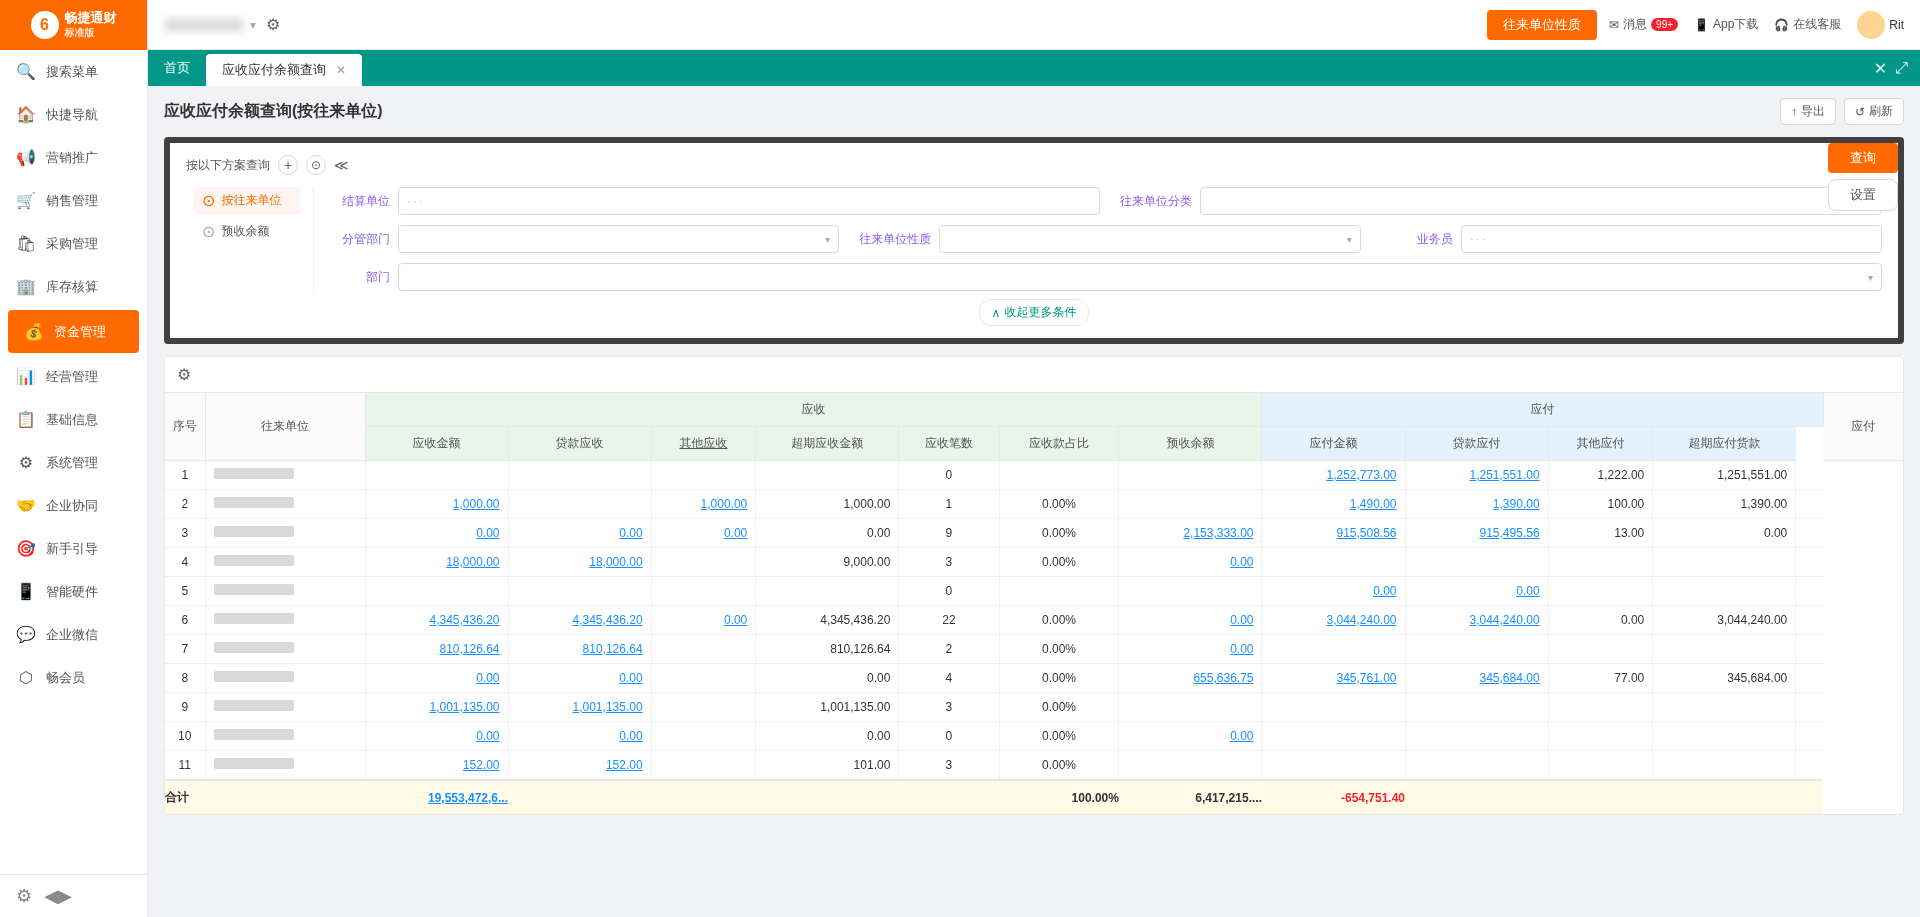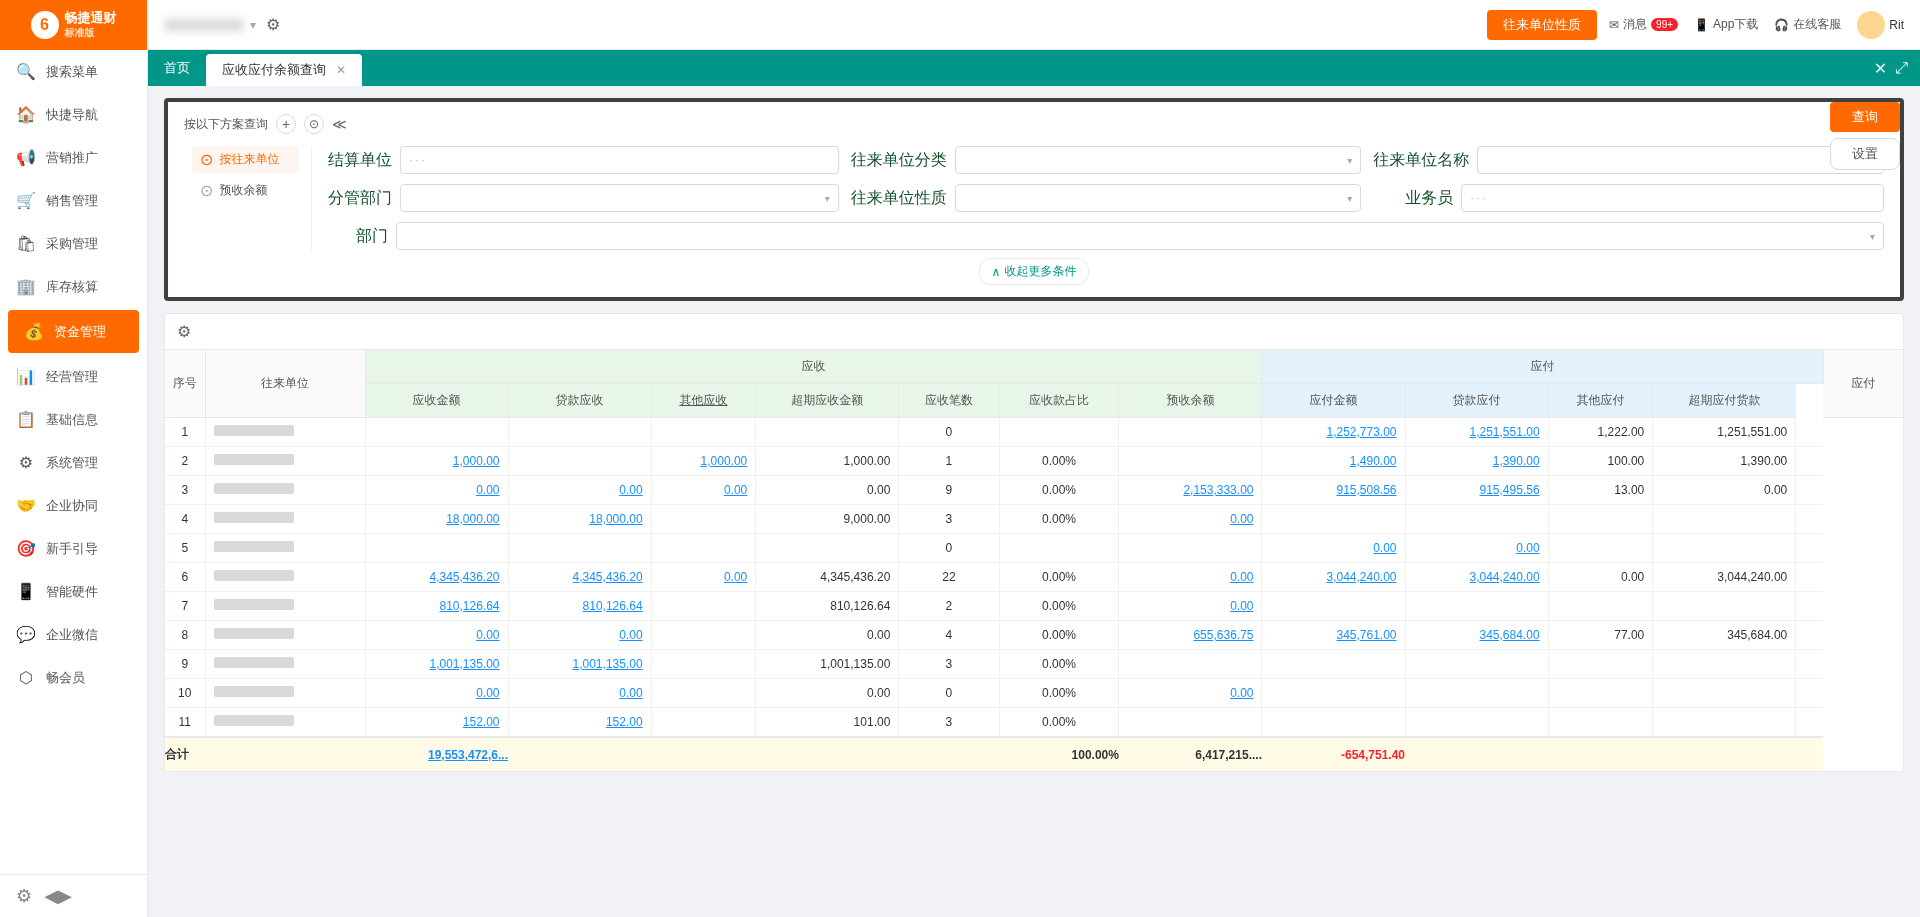--- a/index.html
+++ b/index.html
@@ -84,38 +84,38 @@
     .page-actions { display: flex; gap: 8px; }
     .page-action-btn {
       display: flex; align-items: center; gap: 4px; padding: 4px 10px;
       border: 1px solid #d9d9d9; background: #fff; border-radius: 4px; cursor: pointer;
       font-size: 12px; color: #555;
     }
 
     
     .filter-panel {
       background: #fff; border-radius: 4px; padding: 12px 16px; margin-bottom: 12px;
-      border: 4px solid #404040;
+      border: 6px solid #404040;
     }
     .filter-header {
       display: flex; align-items: center; gap: 8px; margin-bottom: 12px; font-size: 12px; color: #555;
     }
     .filter-add-btn {
       width: 20px; height: 20px; border: 1px solid #d9d9d9; border-radius: 50%;
       display: flex; align-items: center; justify-content: center; cursor: pointer; font-size: 14px; color: #666;
     }
     .filter-scheme-btn {
       width: 20px; height: 20px; border: 1px solid #d9d9d9; border-radius: 50%;
       display: flex; align-items: center; justify-content: center; cursor: pointer; font-size: 12px; color: #666;
     }
     .filter-fold-btn { cursor: pointer; font-size: 14px; color: #666; }
     .filter-rows { display: flex; flex-direction: column; gap: 10px; }
     .filter-row { display: flex; align-items: center; gap: 12px; }
     .filter-field { display: flex; align-items: center; gap: 8px; flex: 1; }
-    .filter-label { font-size: 16px; color: #14532d; white-space: nowrap; min-width: 60px; text-align: right; }
+    .filter-label { font-size: 12px; color: #8b5cf6; white-space: nowrap; min-width: 60px; text-align: right; }
     .filter-input {
       flex: 1; height: 28px; border: 1px solid #d9d9d9; border-radius: 4px; padding: 0 8px;
       font-size: 12px; background: #fff; display: flex; align-items: center; cursor: pointer;
       justify-content: space-between; position: relative;
     }
     .filter-input-dots { color: #bbb; letter-spacing: 2px; }
     .filter-chevron { color: #aaa; font-size: 10px; }
 
     
     .filter-option-group { margin-left: 8px; display: flex; flex-direction: column; gap: 4px; }
@@ -303,20 +303,33 @@
   </div>
   <div class="tab-bar-actions">
     <span class="tab-action-btn">✕</span>
     <span class="tab-action-btn">⤢</span>
   </div>
 </div>
 
 <div class="main">
   <div class="page-container">
 
+    <div class="page-header">
+      <h2 class="page-title">应收应付余额查询(按往来单位)</h2>
+      <div class="page-actions">
+        <button class="page-action-btn">
+          <span>↑</span>
+          <span>导出</span>
+        </button>
+        <button class="page-action-btn">
+          <span>↺</span>
+          <span>刷新</span>
+        </button>
+      </div>
+    </div>
 
     <div class="filter-panel" style="position:relative;">
       <div class="filter-header">
         <span>按以下方案查询</span>
         <div class="filter-add-btn">+</div>
         <div class="filter-scheme-btn">⊙</div>
         <div class="filter-fold-btn">≪</div>
       </div>
 
       <div style="display:flex;gap:16px;">
@@ -339,26 +352,20 @@
                 <span class="filter-label">结算单位</span>
                 <div class="filter-input" style="width:200px;">
                   <span class="filter-input-dots">···</span>
                 </div>
               </div>
               <div class="filter-field">
                 <span class="filter-label" style="min-width:80px;">往来单位分类</span>
                 <div class="filter-input" style="width:200px;">
                   <span></span>
                   <span class="filter-chevron">▾</span>
-                </div>
-              </div>
-              <div class="filter-field">
-                <span class="filter-label" style="min-width:80px;">往来单位名称</span>
-                <div class="filter-input" style="flex:1;">
-                  <span></span>
                 </div>
               </div>
             </div>
 
             <div class="filter-row">
               <div class="filter-field">
                 <span class="filter-label">分管部门</span>
                 <div class="filter-input" style="width:200px;">
                   <span></span>
                   <span class="filter-chevron">▾</span>

